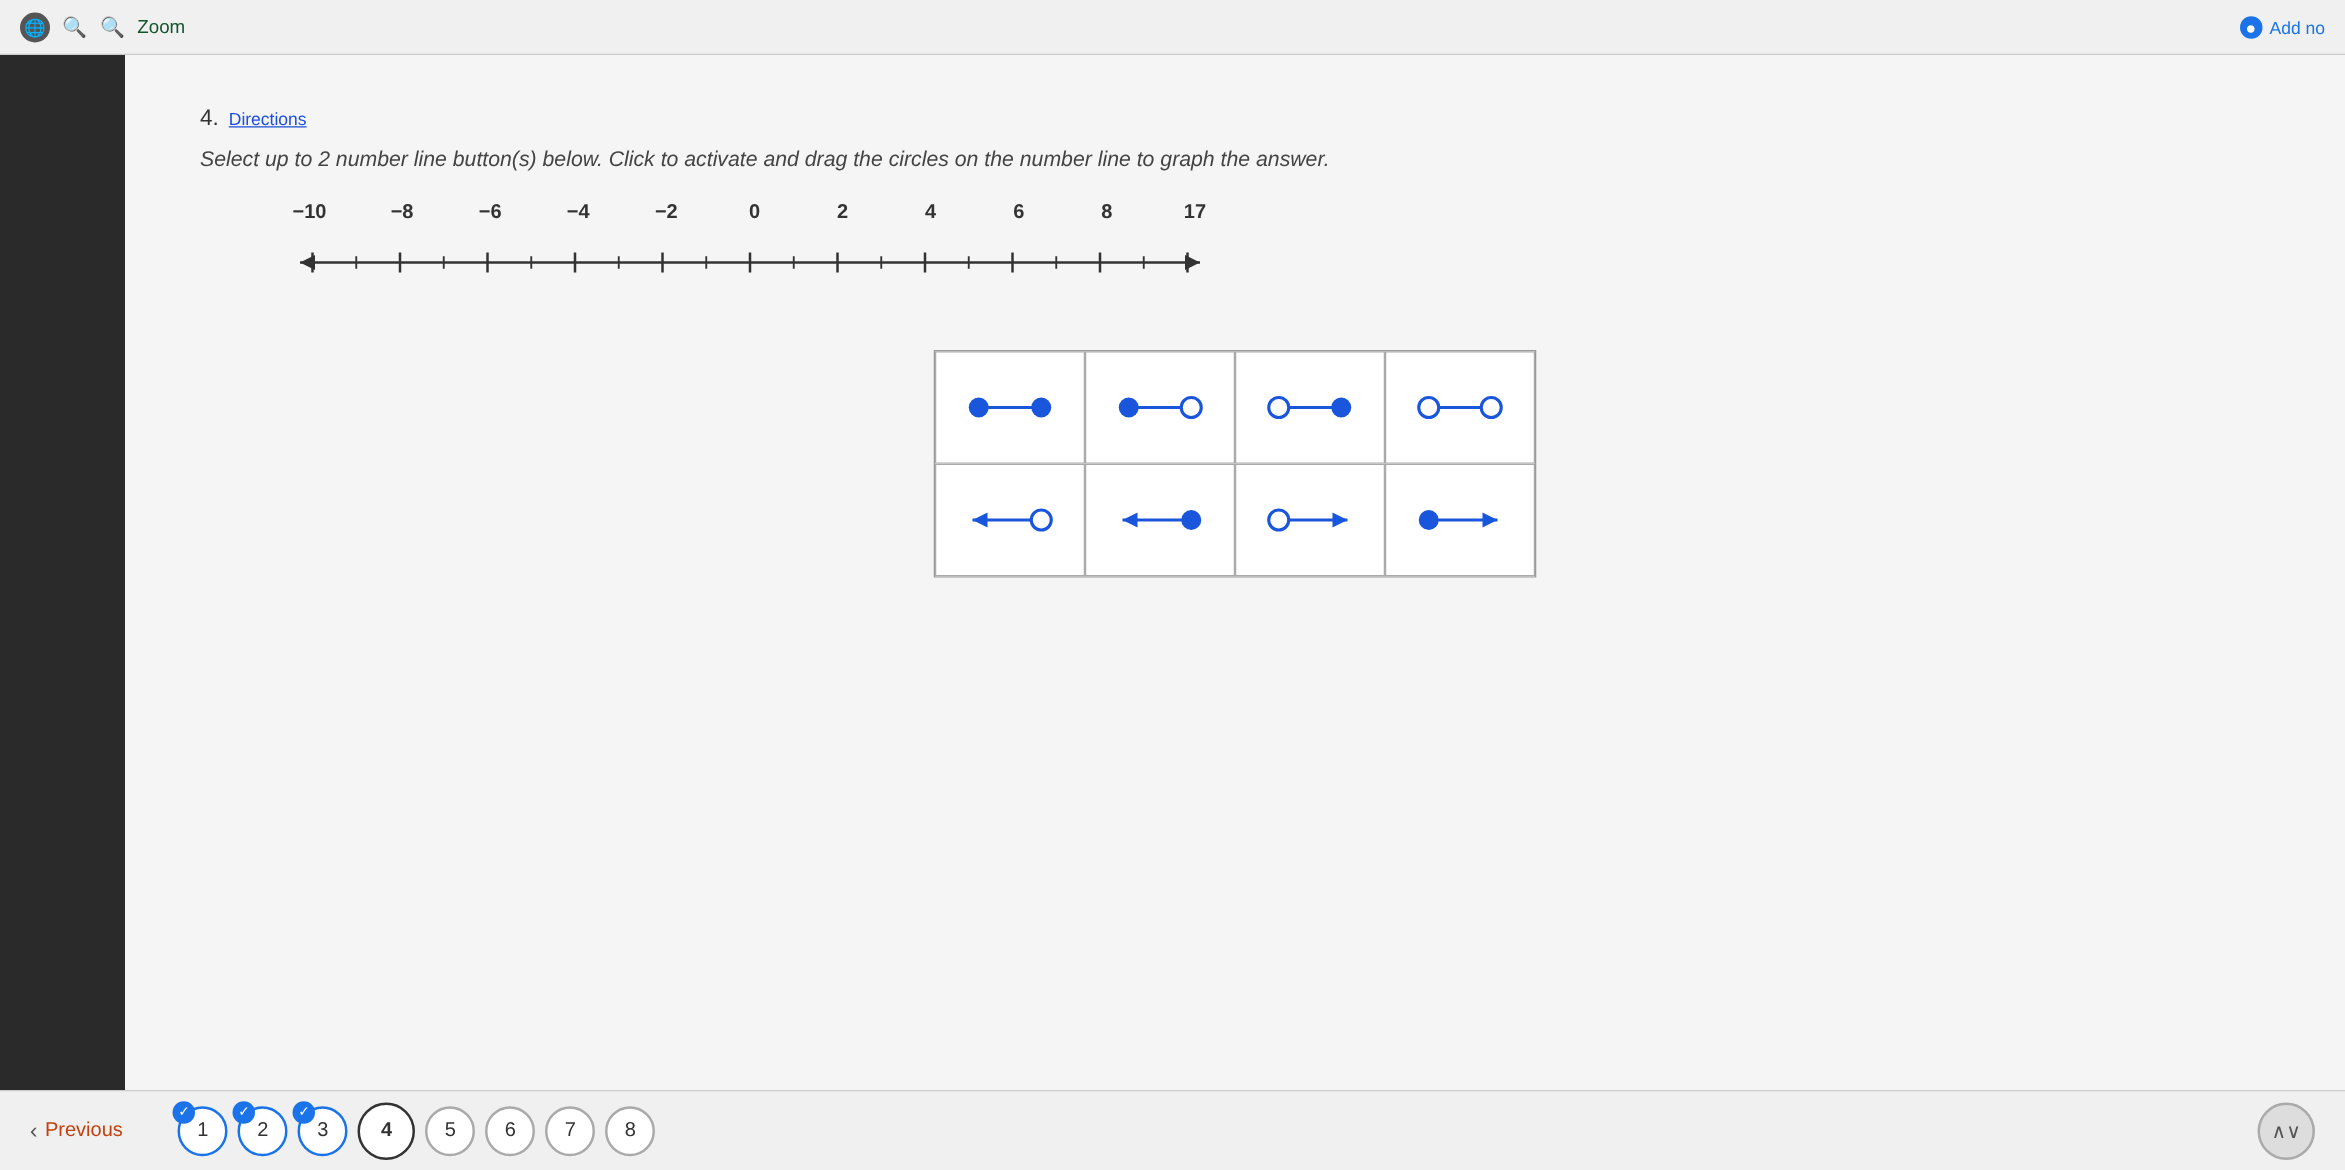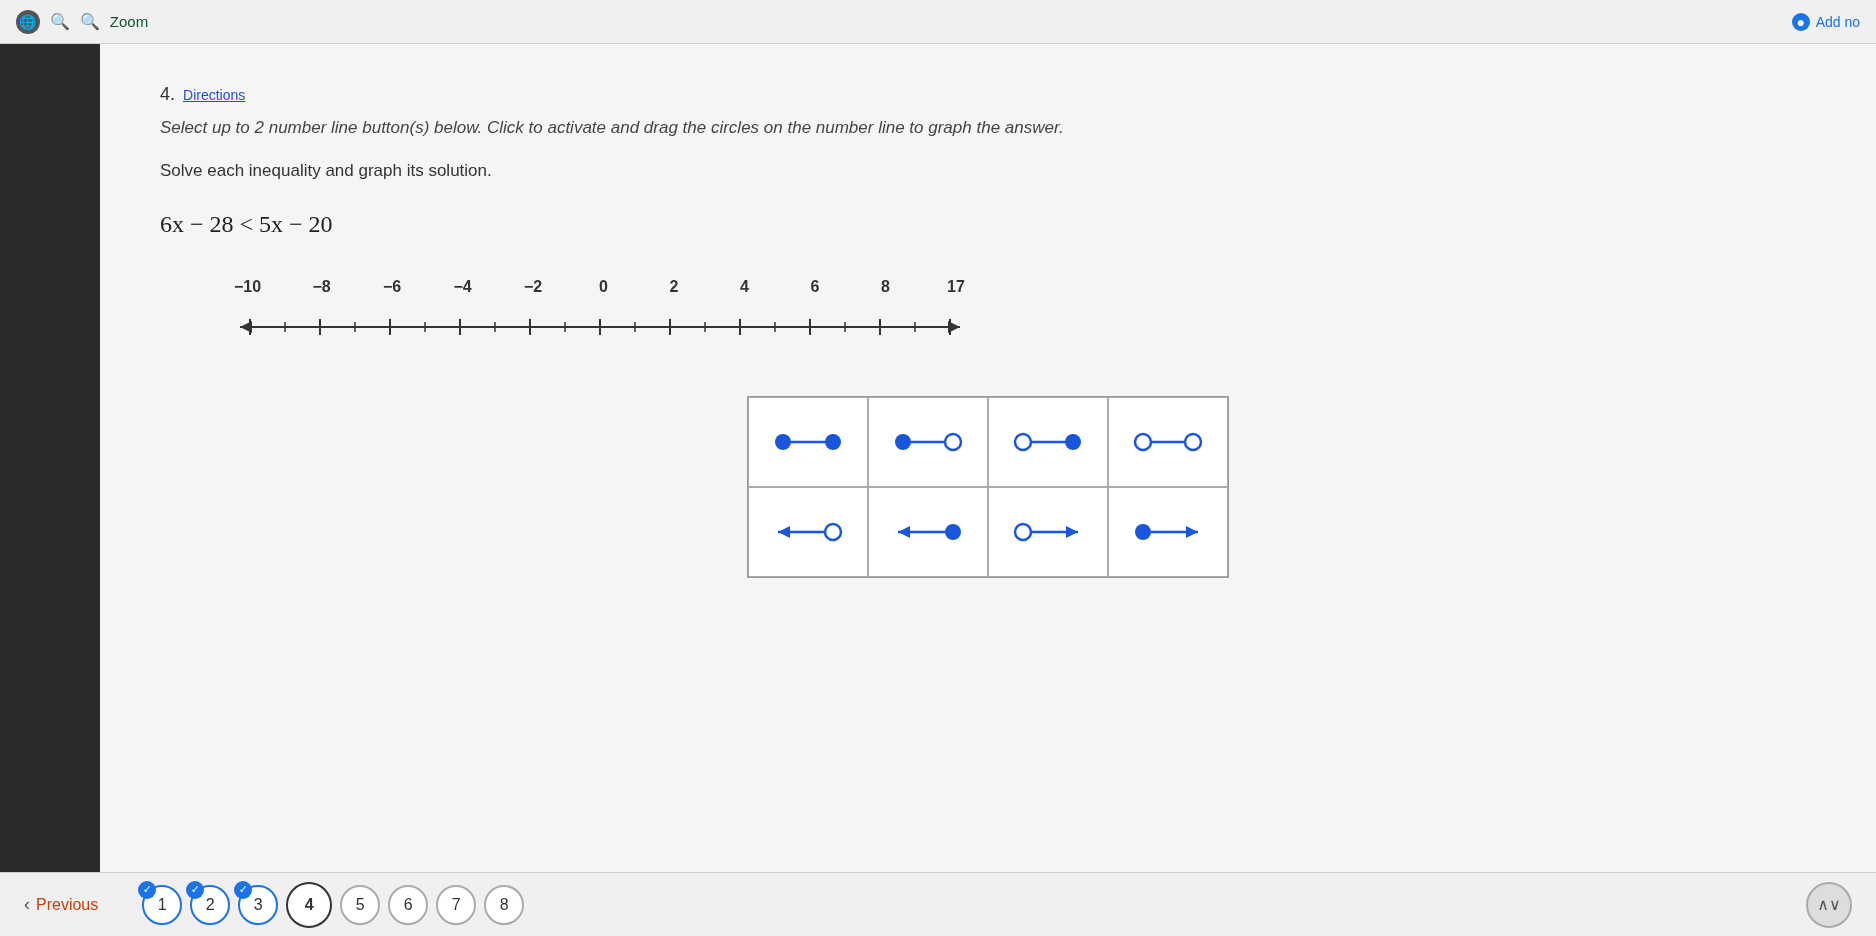--- a/index.html
+++ b/index.html
@@ -83,21 +83,21 @@
       font-size: 14px;
       color: #1d4ed8;
       text-decoration: underline;
       font-weight: normal;
     }
 
     .directions-text {
       font-size: 17px;
       color: #444;
       font-style: italic;
-      margin: 10px 0 20px 0;
+      margin: 10px 0 0 0;
       line-height: 1.5;
     }
 
     .solve-text {
       font-size: 17px;
       color: #333;
       margin-bottom: 30px;
     }
 
     
@@ -224,23 +224,21 @@
 
   <div class="content-area">
 
     <div style="display:flex; align-items:baseline; gap:8px; margin-bottom:8px;">
       <span style="font-size:18px; color:#333;">4.</span>
       <span class="directions-title">Directions</span>
     </div>
 
     <p class="directions-text">Select up to 2 number line button(s) below. Click to activate and drag the circles on the number line to graph the answer.</p>
 
-    <p class="solve-text">Solve each inequality and graph its solution.</p>
-
-    <div class="inequality">6x − 28 &lt; 5x − 20</div>
+
 
     <div class="number-line-container">
       
       <div class="number-labels">
         <span class="number-label">−10</span>
         <span class="number-label">−8</span>
         <span class="number-label">−6</span>
         <span class="number-label">−4</span>
         <span class="number-label">−2</span>
         <span class="number-label">0</span>

